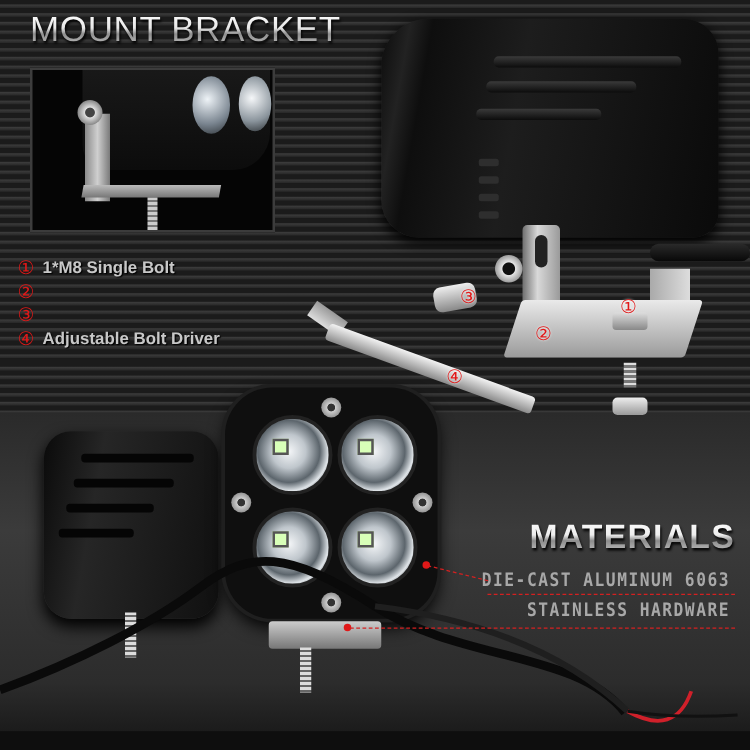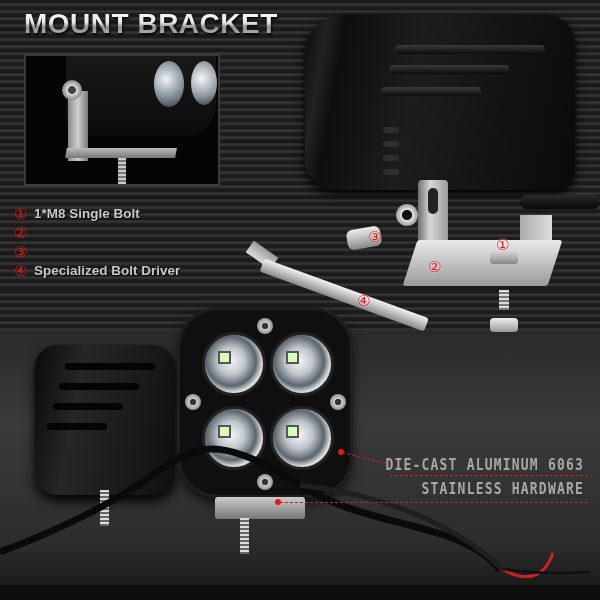--- a/index.html
+++ b/index.html
@@ -5,21 +5,21 @@
   html, body { margin:0; padding:0; }
   body { width:600px; height:600px; overflow:hidden; background:#111; font-family:"Liberation Sans", sans-serif; }
   .canvas { position:relative; width:600px; height:600px; overflow:hidden;
     background: repeating-linear-gradient(180deg, #1b1b1b 0px, #1b1b1b 3px, #3a3a3a 4px, #2a2a2a 6px, #161616 7px); }
   .lower-bg { position:absolute; left:0; top:330px; width:600px; height:270px;
     background: linear-gradient(180deg, #2a2a2a 0%, #3b3b3b 35%, #2c2c2c 80%, #151515 100%); }
   .lower-stripes { position:absolute; left:0; top:290px; width:600px; height:50px;
     background: repeating-linear-gradient(180deg, #1b1b1b 0px, #1b1b1b 3px, #3a3a3a 4px, #2a2a2a 6px, #161616 7px); }
   .bottom-band { position:absolute; left:0; top:585px; width:600px; height:15px; background:#0e0e0e; }
 
-  .title { position:absolute; left:24px; top:8px; font-size:28px; font-weight:bold; letter-spacing:0.5px;
+  .title { position:absolute; left:24px; top:8px; font-size:28px; font-weight:normal; letter-spacing:0.5px;
     background: linear-gradient(180deg, #ffffff 0%, #e8e8e8 45%, #8e8e8e 60%, #cfcfcf 100%);
     -webkit-background-clip:text; background-clip:text; color:transparent;
     filter: drop-shadow(1px 2px 1px rgba(0,0,0,0.9)); }
 
   .inset { position:absolute; left:24px; top:54px; width:196px; height:132px; background:#050505;
     border:2px solid #3c3c3c; box-sizing:border-box; overflow:hidden; }
   .inset .housing { position:absolute; left:40px; top:-10px; width:150px; height:90px; background:linear-gradient(180deg,#1a1a1a,#0c0c0c); border-radius:0 0 30px 20px; }
   .inset .lens1 { position:absolute; left:128px; top:5px; width:30px; height:46px; border-radius:50%; background:radial-gradient(circle at 40% 40%, #eef3f7, #7a8590 60%, #2a2f33); }
   .inset .lens2 { position:absolute; left:165px; top:5px; width:26px; height:44px; border-radius:50%; background:radial-gradient(circle at 40% 40%, #f5f7f9, #8a949c 60%, #2a2f33); }
   .inset .bracket { position:absolute; left:42px; top:35px; width:20px; height:70px; background:linear-gradient(90deg,#8a8a8a,#cfcfcf,#7a7a7a); }
@@ -102,21 +102,21 @@
       <span class="txt">1*M8 Single Bolt</span>
     </div>
     <div class="feature">
       <span class="num">②</span>
     </div>
     <div class="feature">
       <span class="num">③</span>
     </div>
     <div class="feature">
       <span class="num">④</span>
-      <span class="txt">Specialized Bolt Driver</span>
+      <span class="txt">Adjustable Bolt Driver</span>
     </div>
   </div>
 
   <div class="light-top">
     <div class="body"></div>
     <div class="fin f1"></div>
     <div class="fin f2"></div>
     <div class="fin f3"></div>
     <div class="notch" style="top:112px"></div>
     <div class="notch" style="top:126px"></div>
@@ -170,20 +170,21 @@
   <div class="bracket-lower"></div>
   <div class="stud-lower" style="left:240px;top:518px"></div>
 
   <svg class="cable-lower" viewBox="0 0 600 600">
     <path d="M 0 552 C 60 530, 120 500, 160 470 S 230 440, 300 485 S 460 520, 500 570" stroke="#0a0a0a" stroke-width="7" fill="none"></path>
     <path d="M 300 485 C 380 495, 450 520, 502 569" stroke="#1f1f1f" stroke-width="5" fill="none"></path>
     <path d="M 502 569 Q 540 590, 553 553" stroke="#d0202a" stroke-width="3" fill="none"></path>
     <path d="M 502 569 Q 540 575, 590 572" stroke="#111" stroke-width="2.5" fill="none"></path>
   </svg>
 
+  <div class="mat-title">MATERIALS</div>
   <div class="mat-line" style="top:457px">DIE-CAST ALUMINUM 6063</div>
   <div class="mat-line" style="top:481px">STAINLESS HARDWARE</div>
 
   <div class="dot" style="left:338px;top:449px"></div>
   <div class="dash" style="left:342px;top:452px;width:50px;transform:rotate(14deg);transform-origin:left"></div>
   <div class="dash" style="left:390px;top:475px;width:198px"></div>
   <div class="dot" style="left:275px;top:499px"></div>
   <div class="dash" style="left:280px;top:502px;width:308px"></div>
 </div>
 

